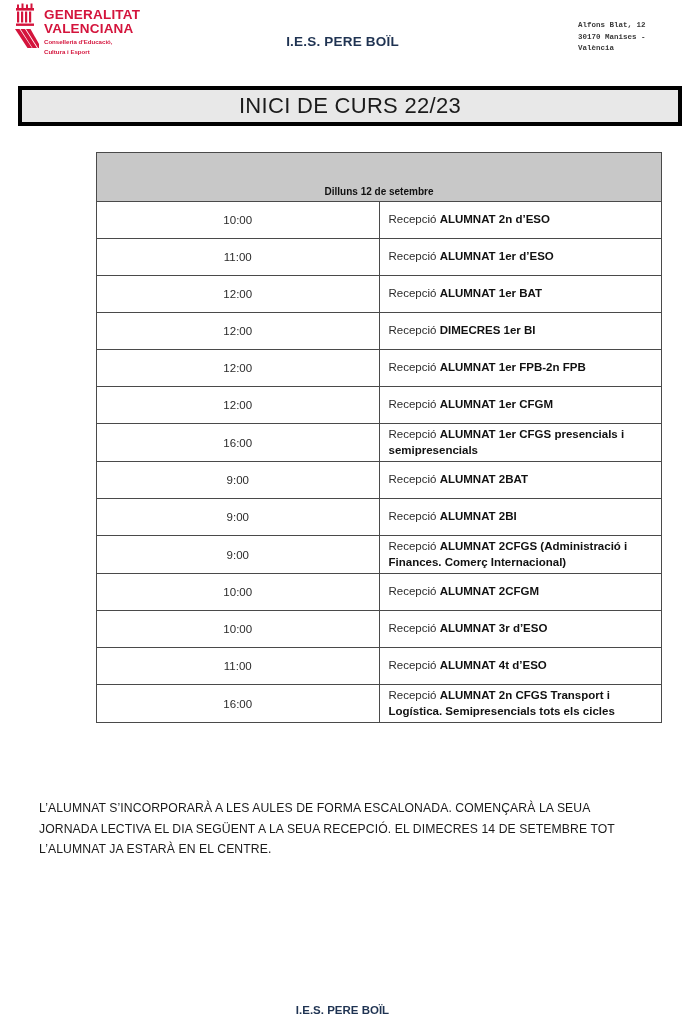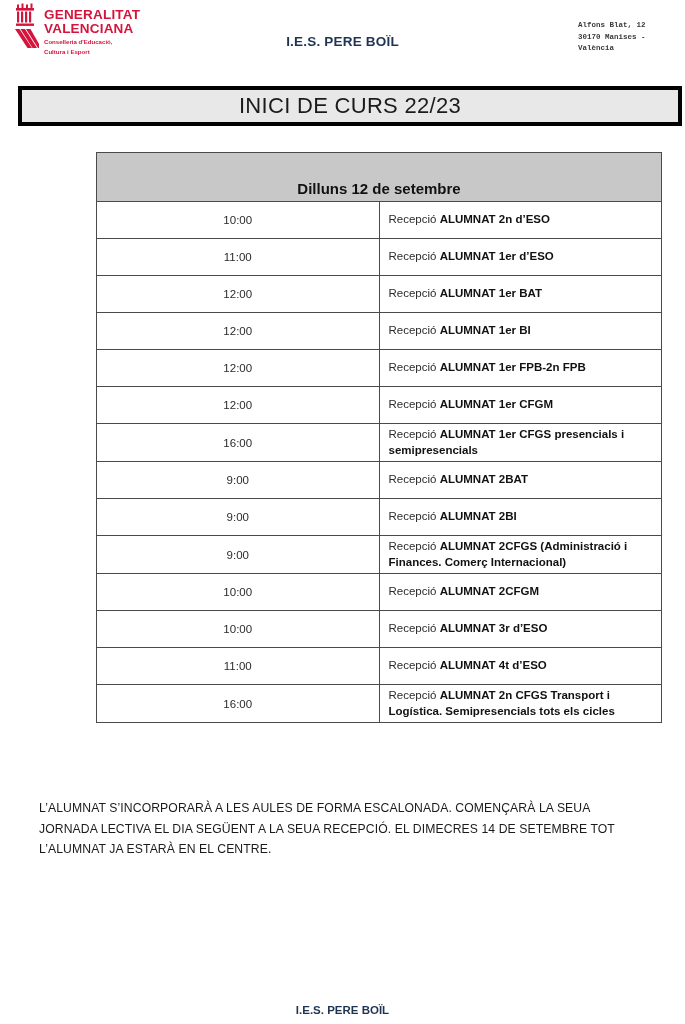--- a/index.html
+++ b/index.html
@@ -110,21 +110,21 @@
   }
   .schedule-table td {
     border: 1px solid #4a4a4a;
     padding: 0;
     vertical-align: middle;
   }
   .day-header-cell {
     background: #c8c8c8;
     height: 44px;
     text-align: center;
-    font-size: 15px;
+    font-size: 10px;
     font-weight: bold;
     color: #111111;
     padding-bottom: 4px !important;
     vertical-align: bottom !important;
     margin-left: 43px;
   }
   .time-cell {
     width: 146px;
     text-align: center;
     font-size: 11.5px;
@@ -227,21 +227,21 @@
       <tr>
         <td class="time-cell">11:00</td>
         <td class="event-cell"><span>Recepció </span><b>ALUMNAT 1er d’ESO</b></td>
       </tr>
       <tr>
         <td class="time-cell">12:00</td>
         <td class="event-cell"><span>Recepció </span><b>ALUMNAT 1er BAT</b></td>
       </tr>
       <tr>
         <td class="time-cell">12:00</td>
-        <td class="event-cell"><span>Recepció </span><b>ALUMNAT 1er BI</b></td>
+        <td class="event-cell"><span>Recepció </span><b>DIMECRES 1er BI</b></td>
       </tr>
       <tr>
         <td class="time-cell">12:00</td>
         <td class="event-cell"><span>Recepció </span><b>ALUMNAT 1er FPB-2n FPB</b></td>
       </tr>
       <tr>
         <td class="time-cell">12:00</td>
         <td class="event-cell"><span>Recepció </span><b>ALUMNAT 1er CFGM</b></td>
       </tr>
       <tr class="row-tall">

